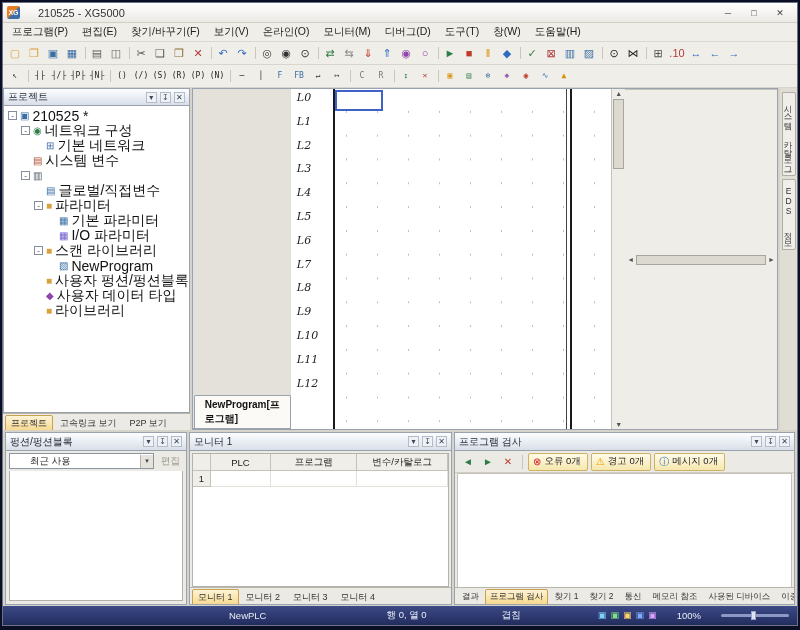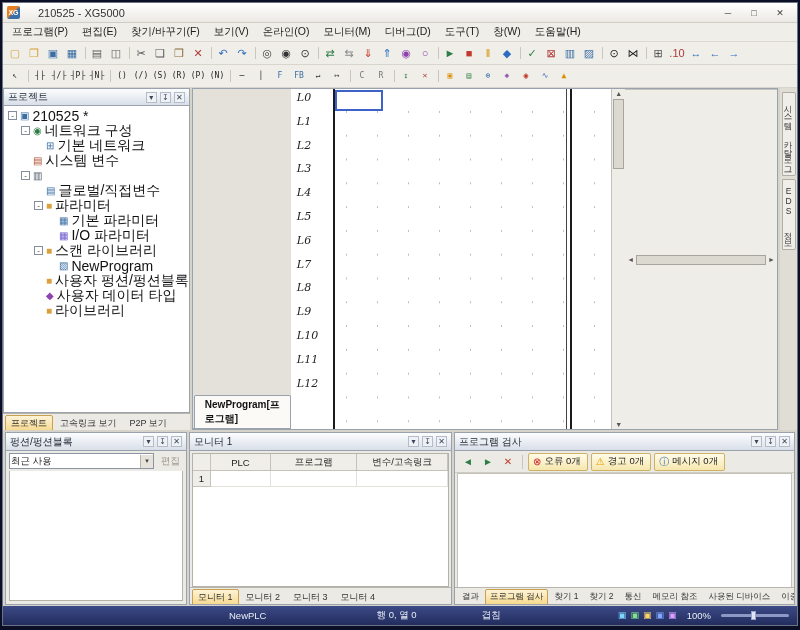--- a/index.html
+++ b/index.html
@@ -91,21 +91,21 @@
   
   .bottom { flex:0 0 176px; display:flex; gap:2px; background:#d6d3cb; padding:2px 2px 1px; }
   .panel { display:flex; flex-direction:column; background:#eceae4; border:1px solid #9aa2ae; min-width:0; }
   .fn-panel { flex:0 0 182px; }
   .mon-panel { flex:0 0 263px; }
   .chk-panel { flex:1; }
   .panel .dock-header { border-left:none; border-right:none; border-top:none; }
 
   .fn-controls { flex:0 0 20px; display:flex; align-items:center; gap:4px; padding:2px 3px; }
   .combo { flex:1; height:16px; background:#fff; border:1px solid #8a94a2; display:flex;
-           align-items:center; font-size:9.5px; padding-left:1px; color:#222; }
+           align-items:center; font-size:9.5px; padding-left:20px; color:#222; }
   .combo-arrow { margin-left:auto; width:13px; height:13px; background:#e6e3dc; border-left:1px solid #b5b2aa;
                  font-size:7px; display:flex; align-items:center; justify-content:center; color:#444; }
   .fn-edit { font-size:9.5px; color:#9a978f; padding:0 3px; }
   .fn-list-header { flex:0 0 16px; background:#f6f4ef; border:1px solid #b5b2aa; margin:0 3px;
                     font-size:9.5px; display:flex; align-items:center; padding-left:4px; color:#222; }
   .fn-body { flex:1; background:#fff; border:1px solid #b5b2aa; border-top:none; margin:0 3px 3px; }
 
   .mon-table { flex:1; background:#fff; border:1px solid #b5b2aa; margin:2px 2px 0; display:flex;
                flex-direction:column; overflow:hidden; }
   .mon-hrow { display:flex; flex:0 0 17px; }
@@ -123,21 +123,21 @@
   .chk-sep { width:1px; height:14px; background:#c9c6bd; margin:0 2px; }
   .chk-btn { display:flex; align-items:center; gap:3px; font-size:9.5px;
              background:linear-gradient(#fffbe8,#f7e7ae); border:1px solid #cdb264; border-radius:2px;
              padding:1px 6px 1px 4px; color:#222; white-space:nowrap; }
   .chk-btn .ci { font-style:normal; font-size:10px; color:var(--c,#444); }
   .chk-body { flex:1; background:#fff; margin:0 2px; border:1px solid #c5c2ba; border-bottom:none; }
   .chk-panel .dock-tab { padding:1px 4px 2px; font-size:8.5px; }
 
   
   .statusbar { flex:0 0 19px; background:linear-gradient(#3c4a86,#222c5e); display:flex; align-items:center;
-               color:#e8ecf5; font-size:9.5px; padding:0 8px; gap:10px; }
+               color:#e8ecf5; font-size:9.5px; padding:0 8px; gap:20px; }
   .sb-plc { margin-left:218px; }
   .sb-cursor { margin-left:100px; }
   .sb-mode { margin-left:55px; }
   .sb-spacer { flex:1; }
   .sb-ico { font-size:9px; color:var(--c,#fff); line-height:1; }
   .sb-slider { width:68px; height:3px; background:#8d99c4; border-radius:2px; position:relative; }
   .sb-knob { position:absolute; left:30px; top:-3px; width:5px; height:9px; background:#dfe5f2;
              border:1px solid #9aa4c4; }
 </style>
 </head>
@@ -602,21 +602,21 @@
         <span class="mon-hcell" style="width: 18px;">
               <span></span>
             </span>
             <span class="mon-hcell" style="width: 62px;">
               <span>PLC</span>
             </span>
             <span class="mon-hcell" style="width: 88px;">
               <span>프로그램</span>
             </span>
             <span class="mon-hcell" style="width: 93px;">
-              <span>변수/고속링크</span>
+              <span>변수/카탈로그</span>
             </span>
           </div>
         <div class="mon-row">
 
         <span class="mon-cell num" style="width: 18px;">
               <span>1</span>
             </span>
             <span class="mon-cell" style="width: 62px;">
               <span></span>
             </span>

